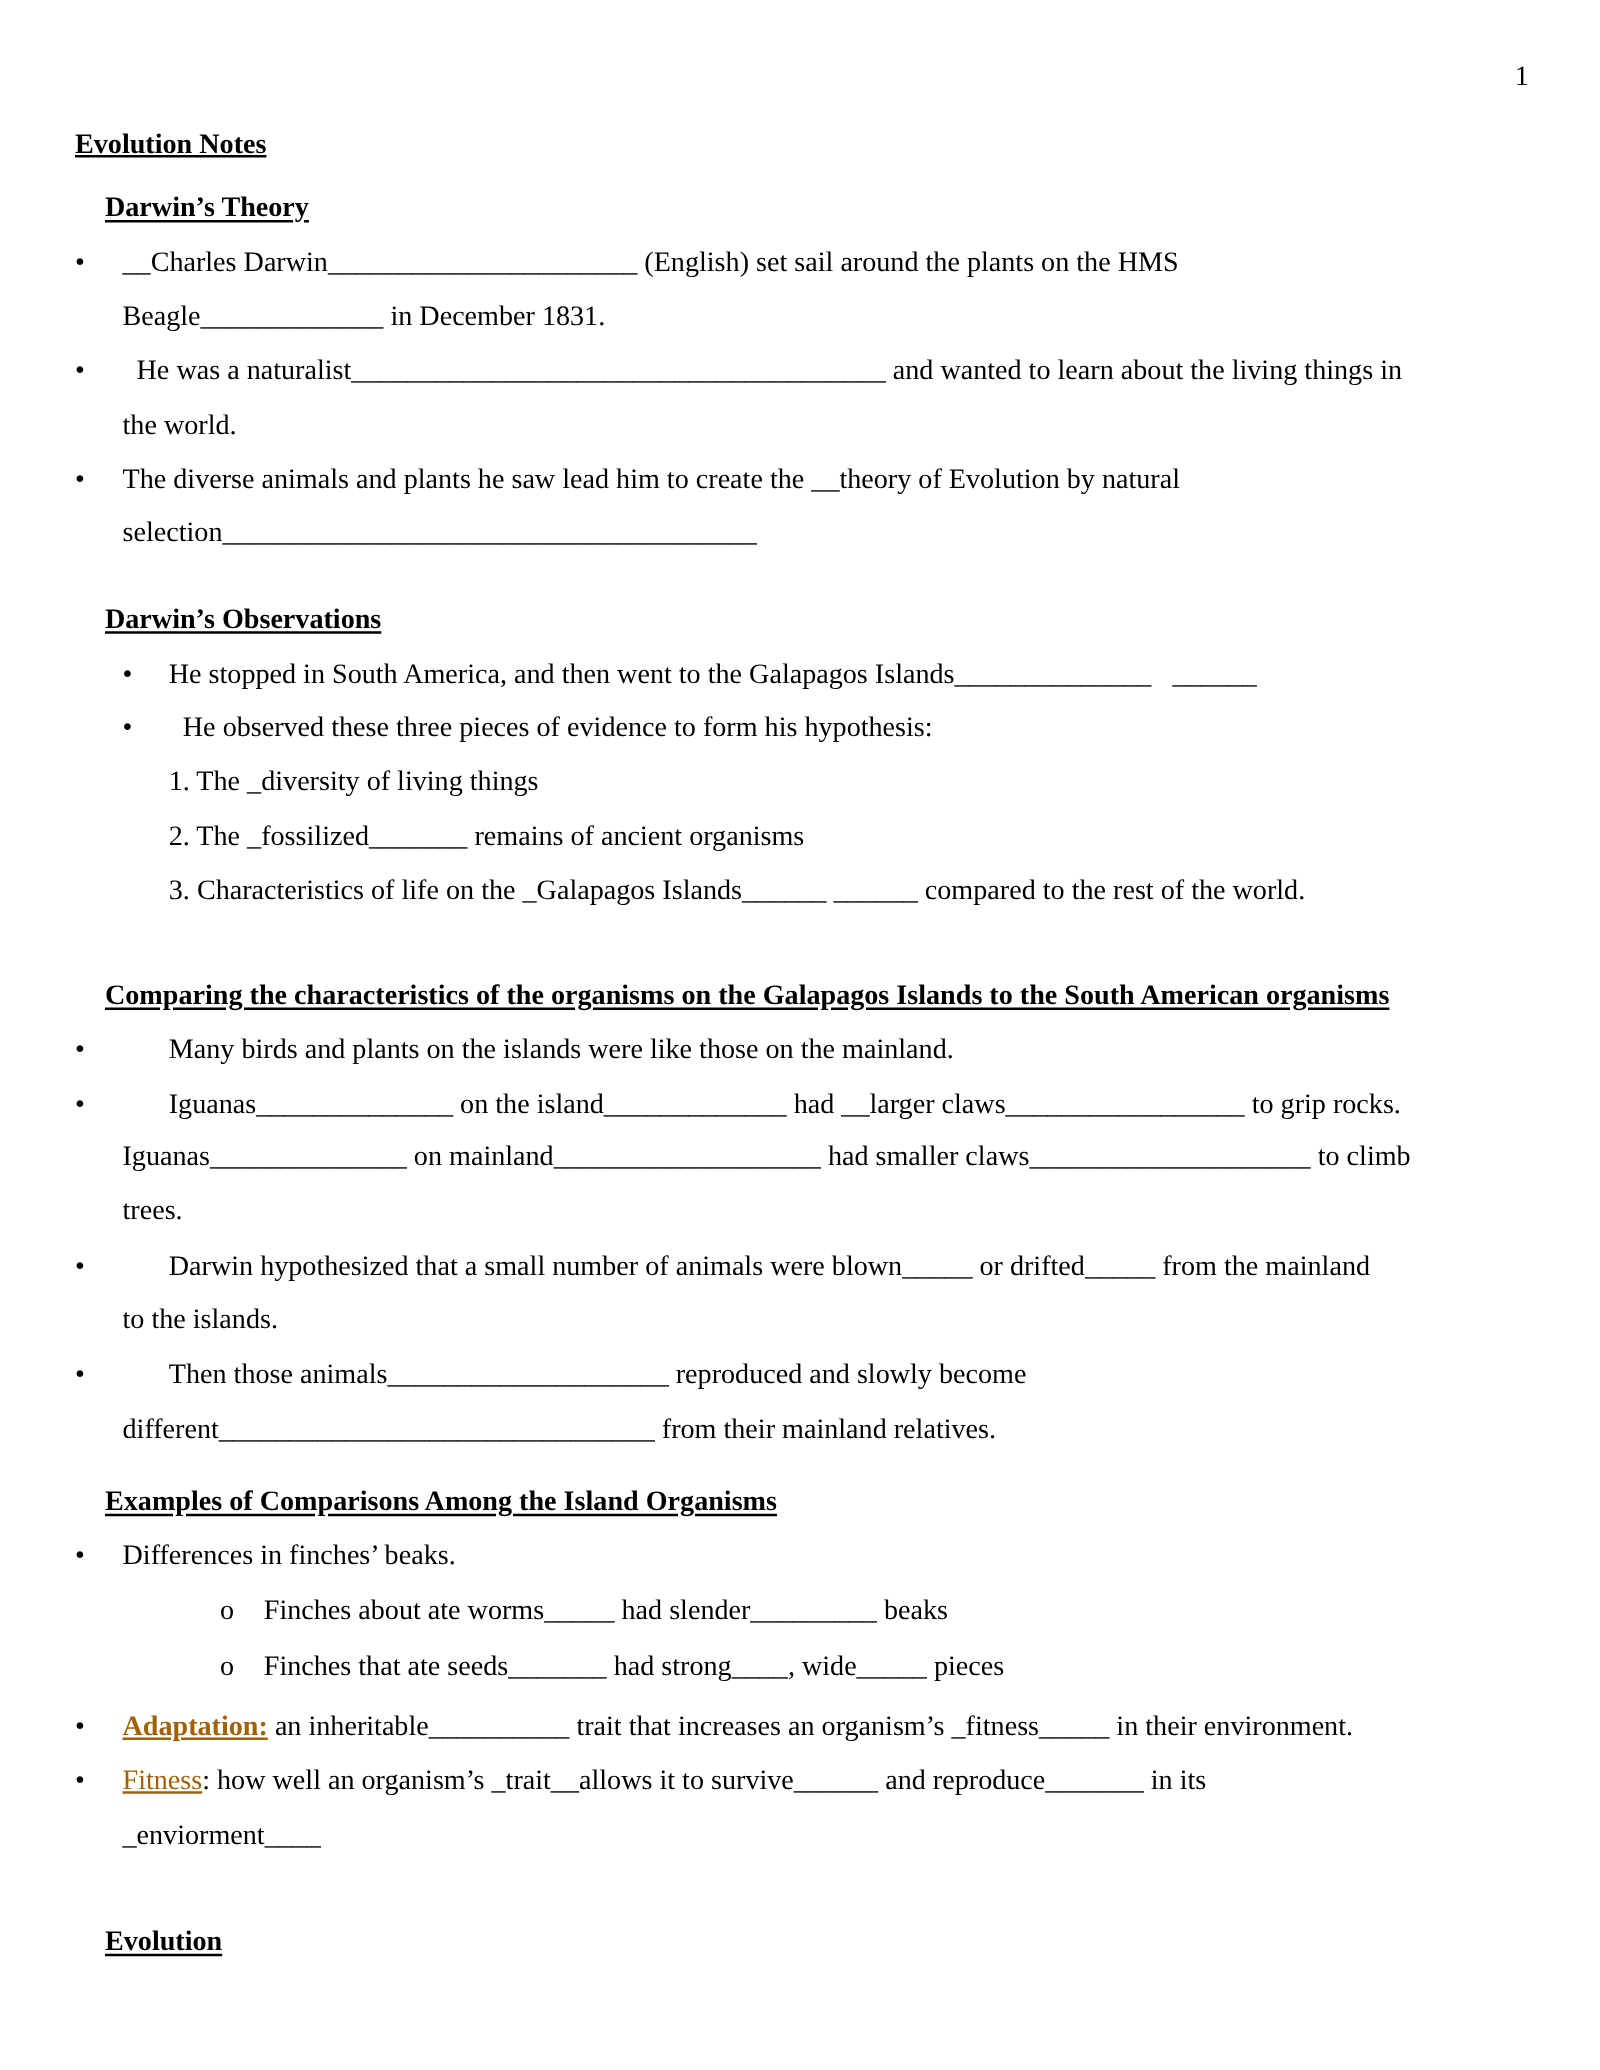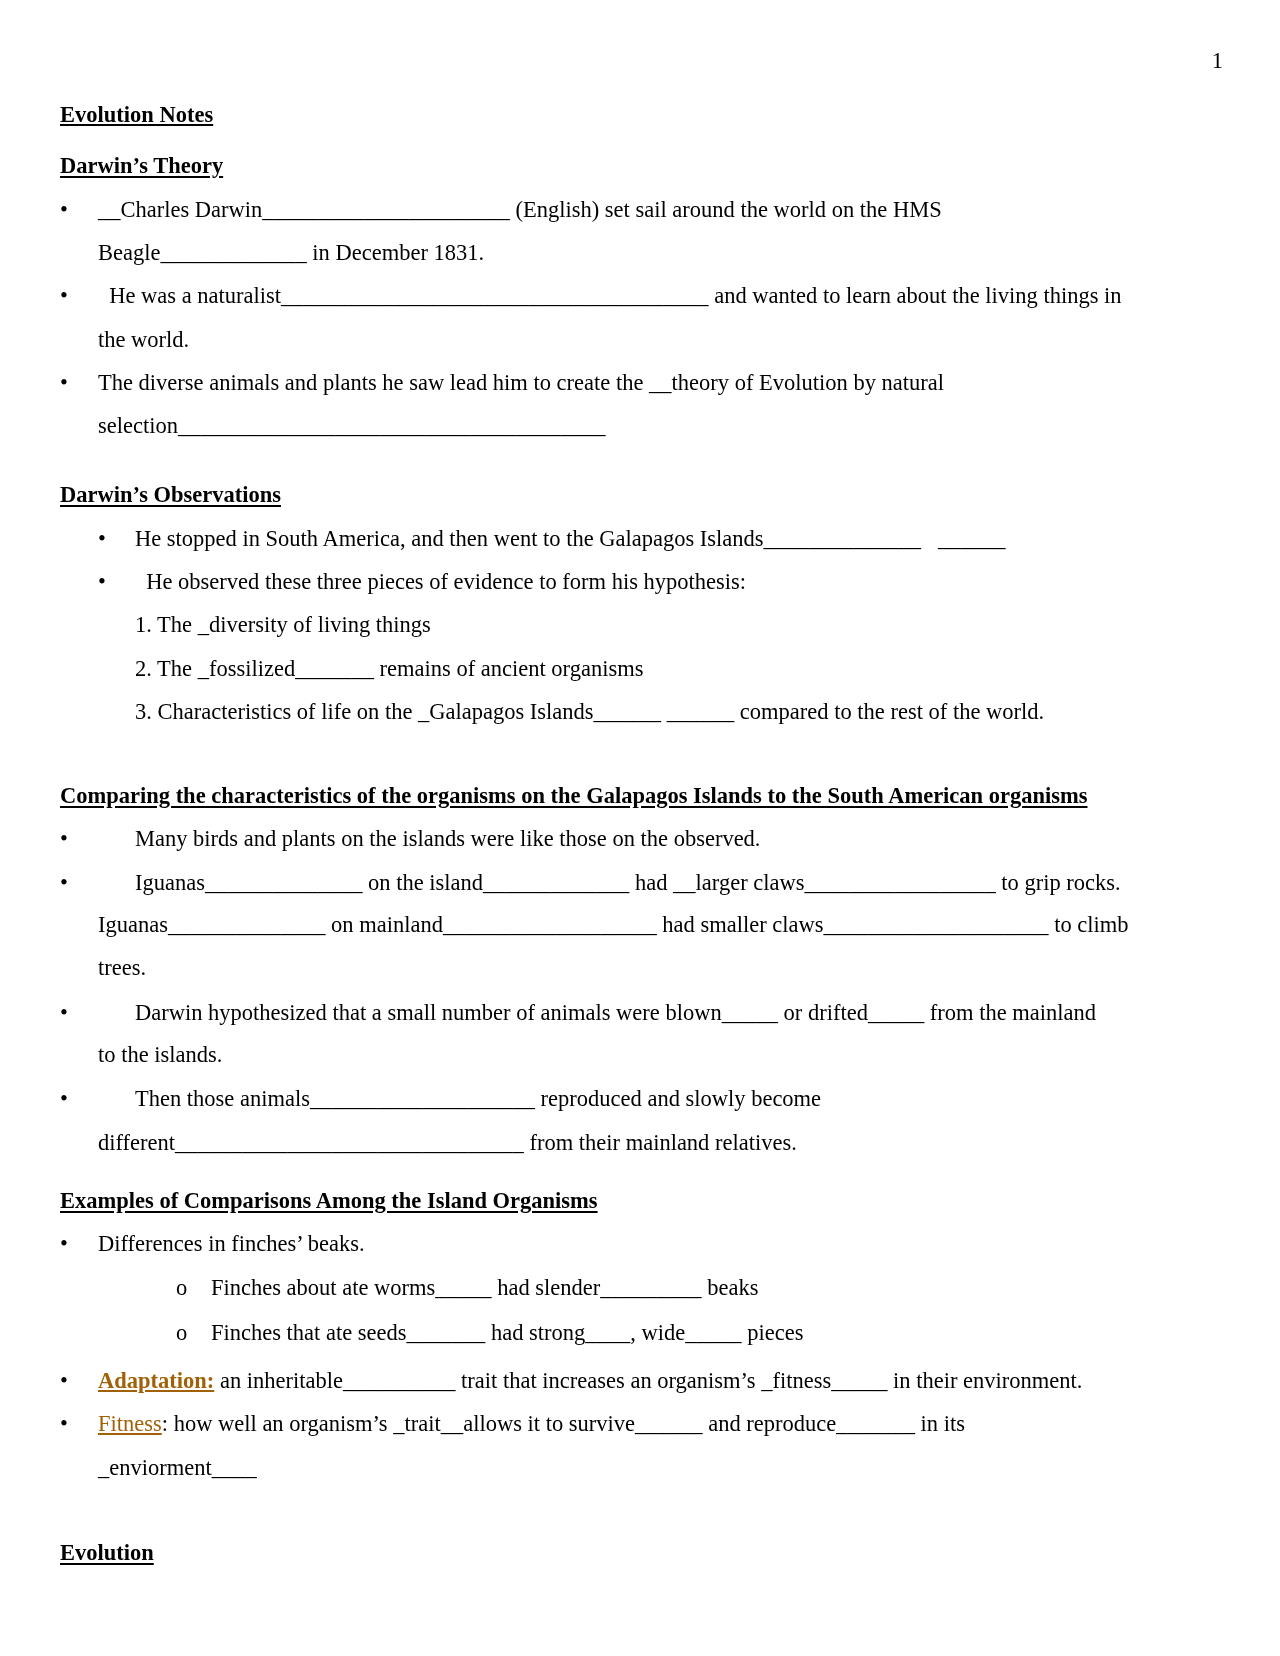--- a/index.html
+++ b/index.html
@@ -1,35 +1,35 @@
 <!DOCTYPE html>
 <html><head>
 <meta charset="utf-8">
 <style>
   html, body { margin: 0; padding: 0; background: #ffffff; }
   body { width: 1280px; height: 1656px; position: relative; overflow: hidden;
          font-family: "Liberation Serif", serif; color: #000; font-size: 22.5px; }
   .ln { position: absolute; white-space: pre; line-height: 1; }
   .b { font-weight: bold; text-decoration: underline; }
-  .u { text-decoration: underline; text-underline-offset: 3px; }
+  .u { text-decoration: underline; text-underline-offset: 3px; margin-left: 24px; }
   .bul { position: absolute; white-space: pre; line-height: 1; }
   .purple { color: #a16207; }
   .pnum { position: absolute; right: 57px; top: 48px; font-size: 22.5px; }
 </style>
 </head>
 <body>
 
 <div class="pnum">1</div>
 
 <div class="ln b" style="left:60px;top:104px;">Evolution Notes</div>
 
 <div class="ln b u" style="left:60px;top:155px;">Darwin’s Theory</div>
 
 <div class="bul" style="left:60px;top:199px;">•</div>
-<div class="ln" style="left:98px;top:199px;">__Charles Darwin______________________ (English) set sail around the world on the HMS</div>
+<div class="ln" style="left:98px;top:199px;">__Charles Darwin______________________ (English) set sail around the plants on the HMS</div>
 <div class="ln" style="left:98px;top:242px;">Beagle_____________ in December 1831.</div>
 
 <div class="bul" style="left:60px;top:285px;">•</div>
 <div class="ln" style="left:98px;top:285px;">  He was a naturalist______________________________________ and wanted to learn about the living things in</div>
 <div class="ln" style="left:98px;top:329px;">the world.</div>
 
 <div class="bul" style="left:60px;top:372px;">•</div>
 <div class="ln" style="left:98px;top:372px;">The diverse animals and plants he saw lead him to create the __theory of Evolution by natural</div>
 <div class="ln" style="left:98px;top:415px;">selection______________________________________</div>
 
@@ -41,21 +41,21 @@
 <div class="bul" style="left:98px;top:571px;">•</div>
 <div class="ln" style="left:135px;top:571px;">  He observed these three pieces of evidence to form his hypothesis:</div>
 
 <div class="ln" style="left:135px;top:614px;">1. The _diversity of living things</div>
 <div class="ln" style="left:135px;top:658px;">2. The _fossilized_______ remains of ancient organisms</div>
 <div class="ln" style="left:135px;top:701px;text-align:right;">3. Characteristics of life on the _Galapagos Islands______ ______ compared to the rest of the world.</div>
 
 <div class="ln b u" style="left:60px;top:785px;">Comparing the characteristics of the organisms on the Galapagos Islands to the South American organisms</div>
 
 <div class="bul" style="left:60px;top:828px;">•</div>
-<div class="ln" style="left:135px;top:828px;">Many birds and plants on the islands were like those on the observed.</div>
+<div class="ln" style="left:135px;top:828px;">Many birds and plants on the islands were like those on the mainland.</div>
 
 <div class="bul" style="left:60px;top:872px;">•</div>
 <div class="ln" style="left:135px;top:872px;">Iguanas______________ on the island_____________ had __larger claws_________________ to grip rocks.</div>
 <div class="ln" style="left:98px;top:914px;">Iguanas______________ on mainland___________________ had smaller claws____________________ to climb</div>
 <div class="ln" style="left:98px;top:957px;">trees.</div>
 
 <div class="bul" style="left:60px;top:1002px;">•</div>
 <div class="ln" style="left:135px;top:1002px;">Darwin hypothesized that a small number of animals were blown_____ or drifted_____ from the mainland</div>
 <div class="ln" style="left:98px;top:1044px;">to the islands.</div>
 

